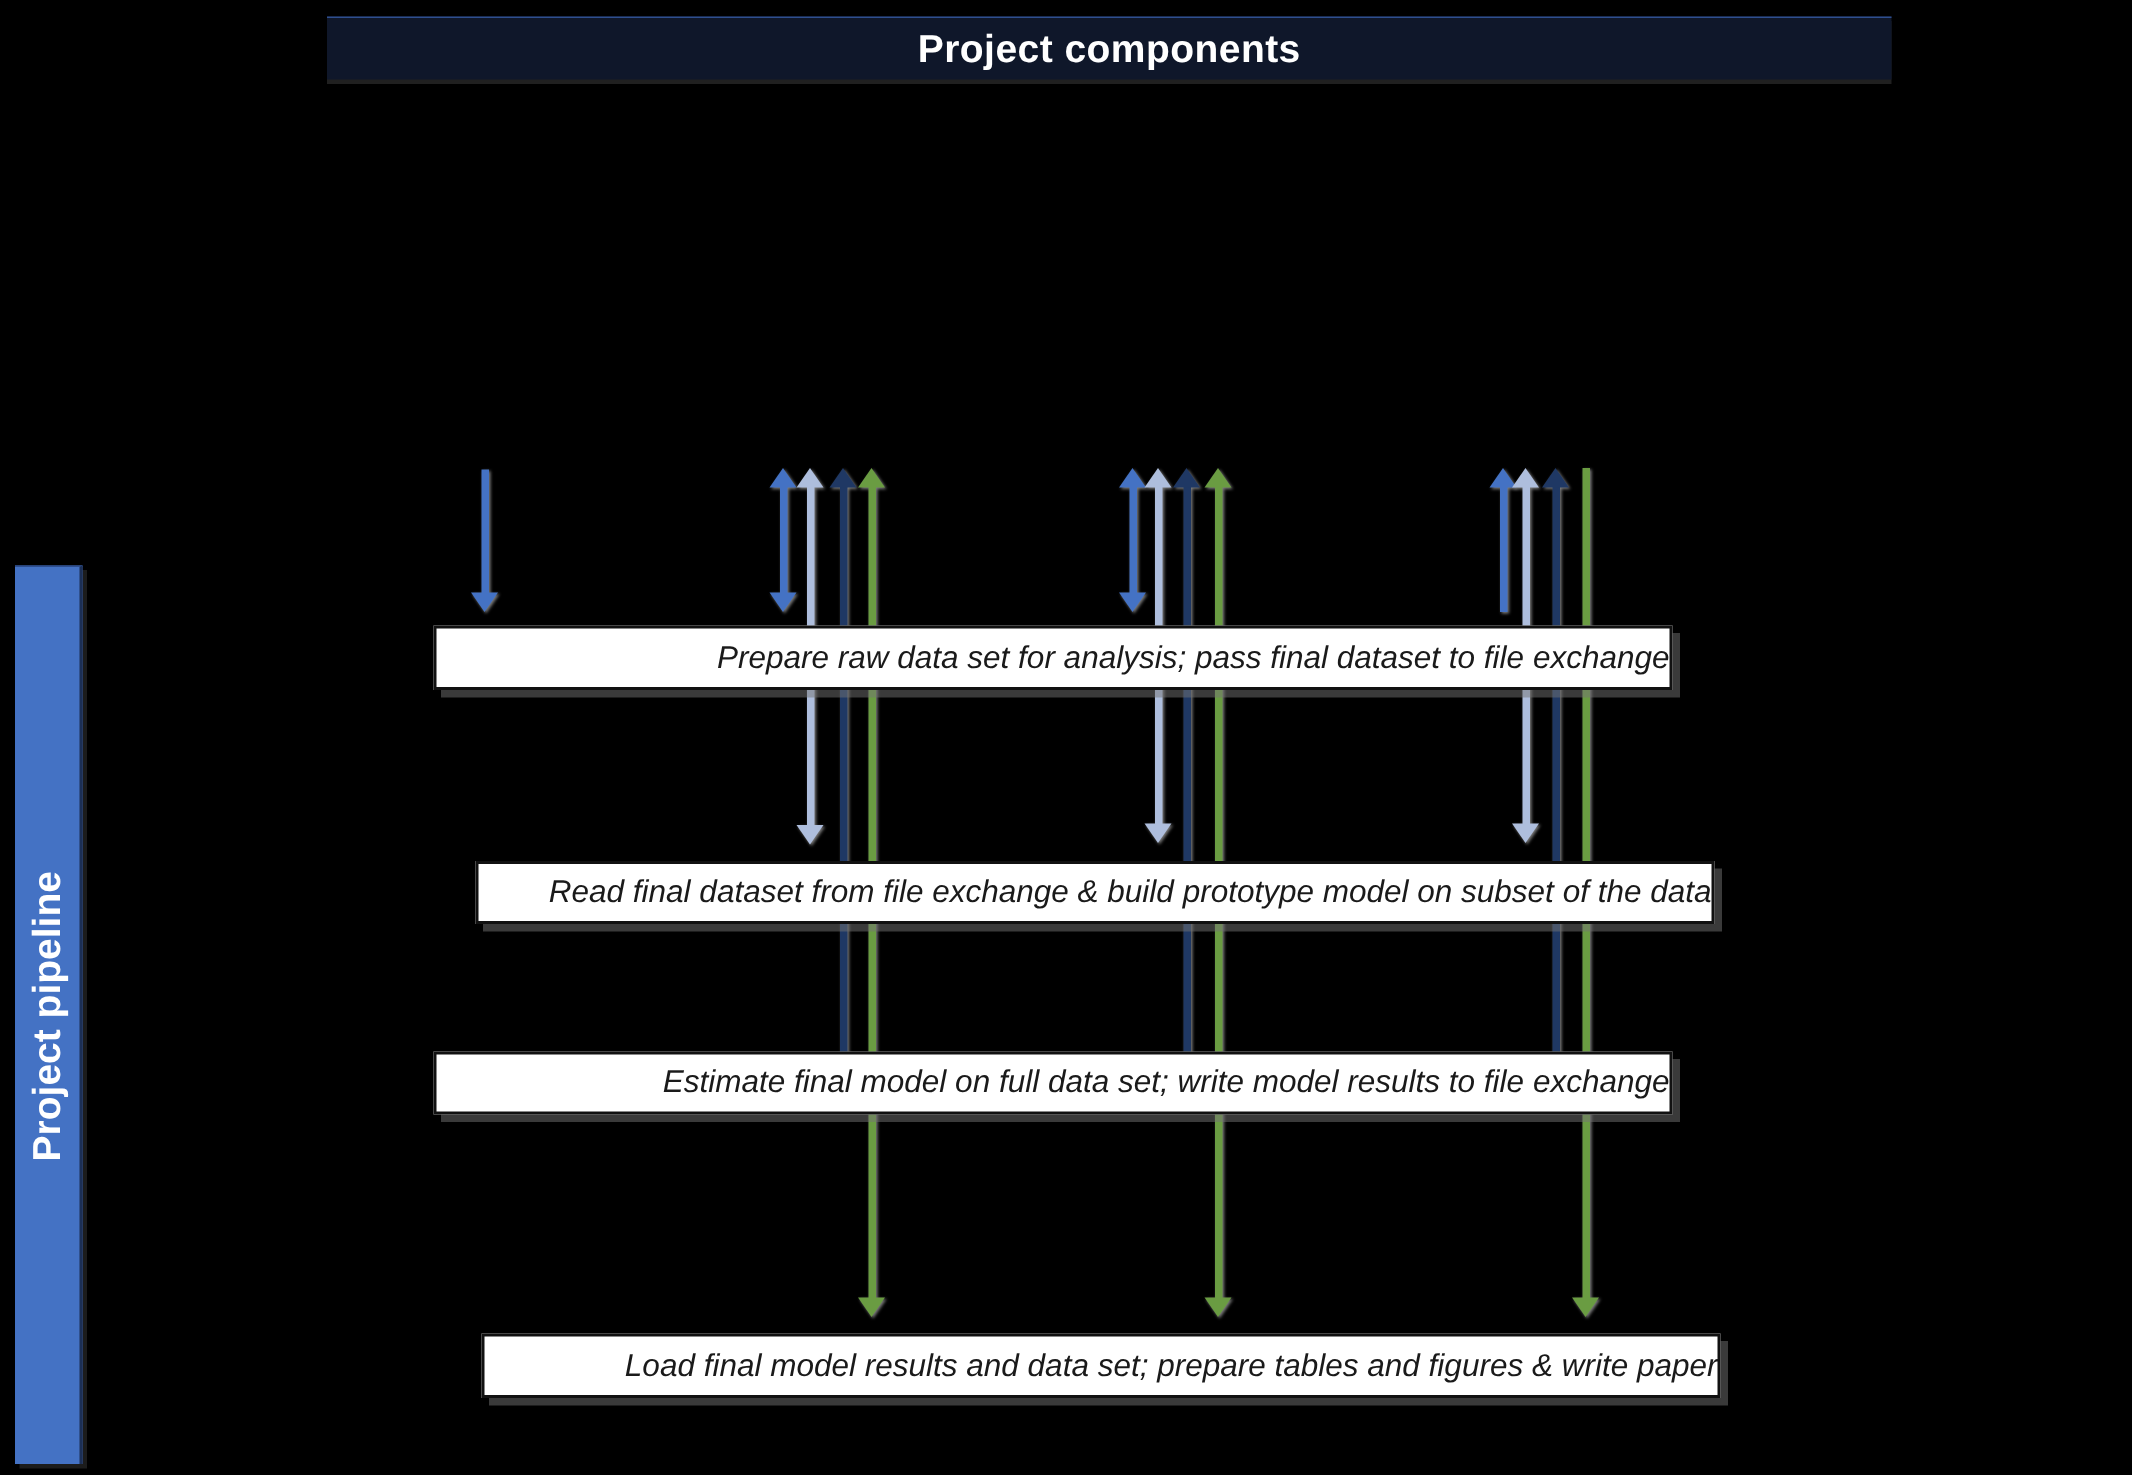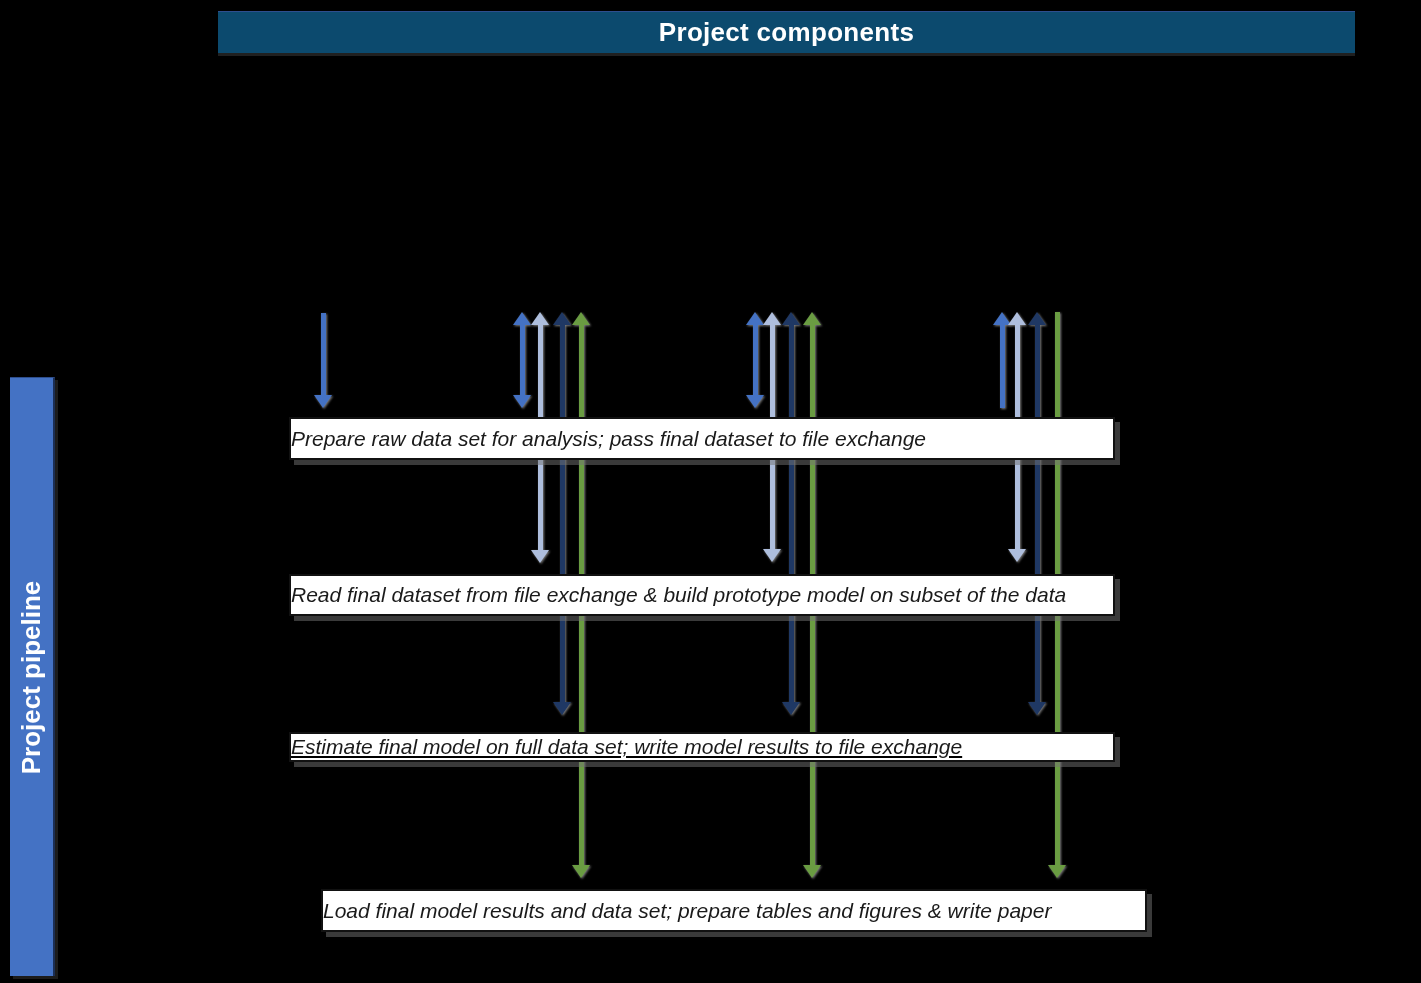--- a/index.html
+++ b/index.html
@@ -9,22 +9,22 @@
     height: 983px;
     background: #000;
     overflow: hidden;
     font-family: "Liberation Sans", sans-serif;
   }
 
   
   .banner {
     position: absolute;
     left: 218px; top: 11px;
-    width: 1137px; height: 41px;
-    background: #0c4a6e;
+    width: 1043px; height: 41px;
+    background: #0f172a;
     border-top: 1px solid #2e4e8e;
     box-shadow: 0 3px 0 rgba(70,70,70,0.45);
     display: flex; align-items: center; justify-content: center;
     z-index: 3;
   }
   .banner span {
     color: #fff;
     font-size: 26px;
     font-weight: 600;
     letter-spacing: 0.3px;
@@ -52,32 +52,32 @@
 
   
   .stage {
     position: absolute;
     left: 289px;
     width: 826px;
     background: #fff;
     border: 2px solid #111;
     box-sizing: border-box;
     box-shadow: 5px 5px 0 rgba(115,115,115,0.5);
-    display: flex; align-items: center; justify-content: flex-start;
+    display: flex; align-items: center; justify-content: flex-end;
     z-index: 2;
   }
   .stage span {
     font-style: italic;
     font-size: 21px;
     color: #1a1a1a;
     white-space: nowrap;
   }
   .stage1 { top: 417px; height: 43px; }
-  .stage2 { top: 574px; height: 42px; }
-  .stage3 { top: 732px; height: 30px; text-decoration: underline; }
+  .stage2 { top: 574px; height: 42px; margin-left: 28px; }
+  .stage3 { top: 701px; height: 42px; }
   .stage4 { top: 889px; height: 43px; margin-left: 32px; }
 
   
   .arrows-layer {
     position: absolute; left: 0; top: 0;
     width: 100%; height: 100%;
     z-index: 1;
   }
   .arrow {
     position: absolute;

